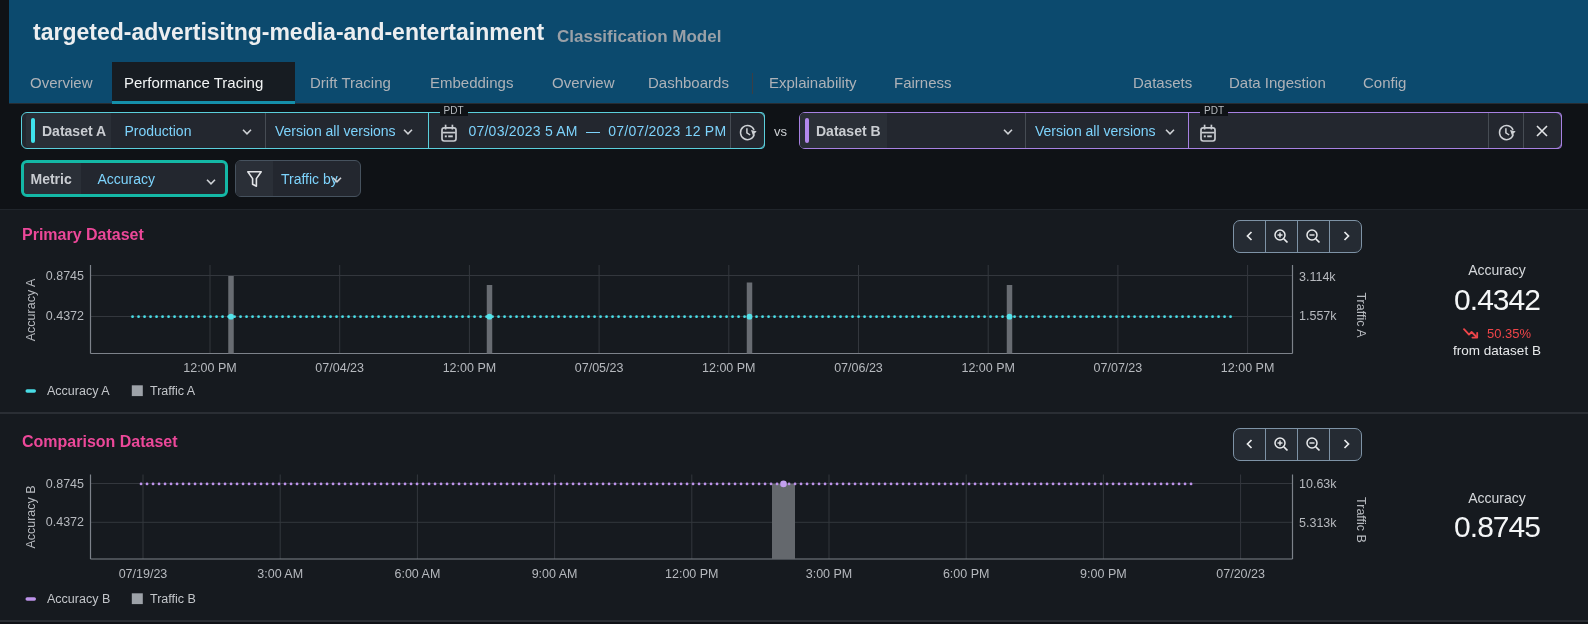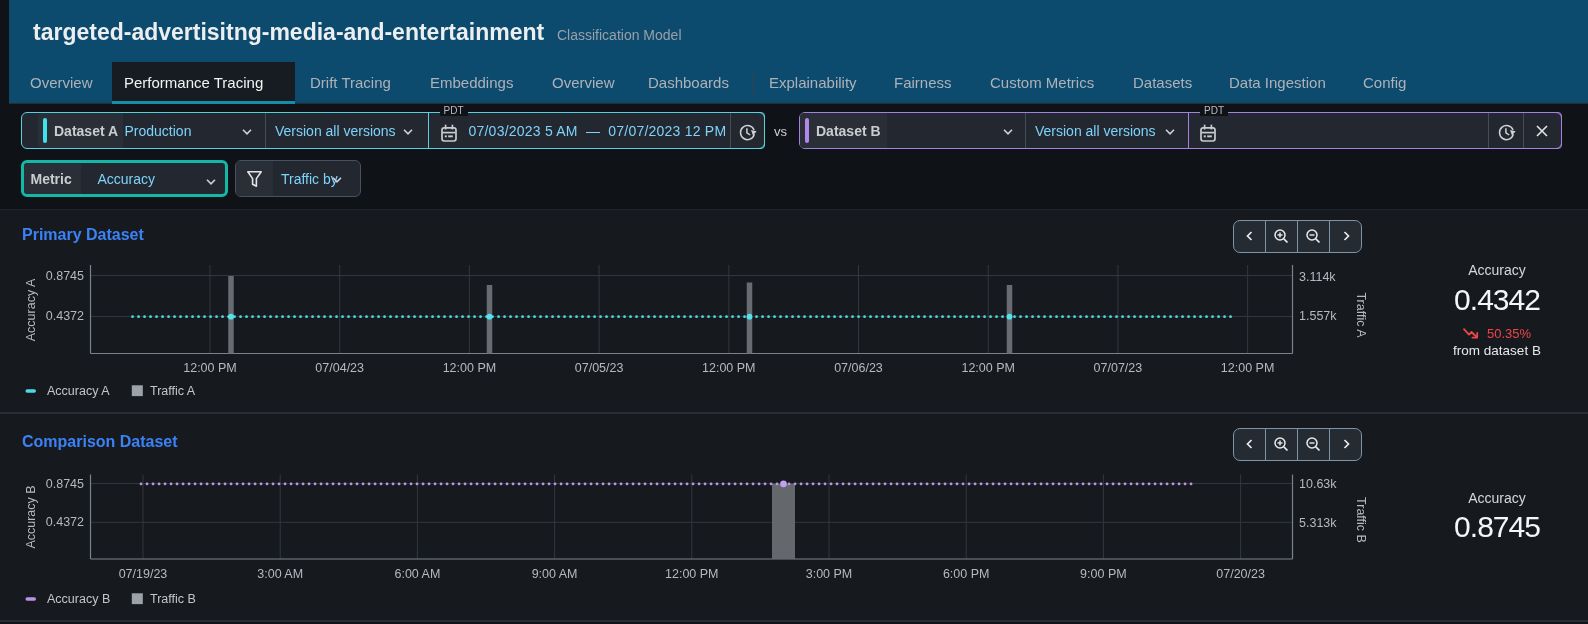--- a/index.html
+++ b/index.html
@@ -4,21 +4,21 @@
 <style>
   * { margin:0; padding:0; box-sizing:border-box; }
   html,body { background:#0c0f13; }
   body { font-family:"Liberation Sans", sans-serif; }
   #page { position:relative; width:1588px; height:624px; overflow:hidden; background:#0f1216; }
   .abs { position:absolute; }
 
   
   #header { position:absolute; left:9px; top:0; width:1588px; height:104px; background:#0c4a6e; border-bottom:1px solid #272c32;padding-left:12px; }
   #title { position:absolute; left:24px; top:19px; font-size:23px; font-weight:bold; color:#eceef0; letter-spacing:0; }
-  #subtitle { position:absolute; left:548px; top:27px; font-size:14px; font-weight:normal; color:#9aa0a7; }
+  #subtitle { position:absolute; left:548px; top:27px; font-size:17px; font-weight:bold; color:#9aa0a7; }
   .tab { position:absolute; top:62px; height:42px; line-height:42px; font-size:15px; color:#aeb2b8; white-space:nowrap; }
   #activebg { position:absolute; left:103px; top:62px; width:183px; height:42px; background:#171c22; }
   #activeline { position:absolute; left:103px; top:101px; width:183px; height:3px; background:#158fa9; }
   .tabsep { position:absolute; left:743px; top:73px; width:1px; height:21px; background:#3a3f46; }
 
   
   #controls { position:absolute; left:0; top:105px; width:1588px; height:105px; background:#0f1216; }
   .group { position:absolute; height:37px; background:#23272f; border-radius:6px; }
   .gA { left:21px; top:7px; width:744px; border:1px solid #5bcfdc; }
   .gB { left:799px; top:7px; width:763px; border:1px solid #a781e2; }
@@ -30,21 +30,21 @@
   .colorbar { position:absolute; left:5px; top:5px; bottom:5px; width:4px; border-radius:2px; }
   .pdtbox { position:absolute; top:-1px; bottom:-1px; right:-1px; border:1px solid #5bcfdc; border-radius:0 4px 4px 0; }
   .pdtlabel { position:absolute; top:-7px; left:11px; font-size:10px; line-height:10px; color:#b7bbc0; background:#0f1216; padding:0 4px; }
   .vs { position:absolute; left:774px; top:19px; font-size:13px; color:#ced1d5; }
   .gM { left:21px; top:55px; width:207px; border:3px solid #14b8a6; }
   .gF { left:235px; top:55px; width:126px; border:1px solid #46525e; }
 
   
   #charts { position:absolute; left:0; top:209px; width:1588px; height:411px; background:#161a1f; border-top:1px solid #20252b; }
   .secdiv { position:absolute; left:0; width:1588px; height:2px; background:#2a2e34; }
-  .sectitle { position:absolute; left:22px; font-size:16px; font-weight:bold; color:#3b82f6; }
+  .sectitle { position:absolute; left:22px; font-size:16px; font-weight:bold; color:#ec4899; }
   .zoombtns { position:absolute; left:1233px; width:129px; height:33px; display:flex; border:1px solid #7e93a6; border-radius:7px; background:#252b33; }
   .zb { flex:1; display:flex; align-items:center; justify-content:center; border-right:1px solid #7e93a6; }
   .zb:last-child { border-right:none; }
 
   .accpanel { position:absolute; left:1397px; top:0; width:200px; text-align:center; }
   .accpanel div { position:absolute; left:0; width:200px; }
   .acc-t { font-size:14px; line-height:16px; color:#d5d8db; }
   .acc-v { font-size:30px; line-height:32px; color:#f4f6f7; letter-spacing:-1px; }
   .acc-red { font-size:13px; line-height:16px; color:#ee4549; }
   .acc-from { font-size:13.5px; line-height:16px; color:#e7e9eb; }
@@ -60,29 +60,28 @@
     <div id="activeline"></div>
     <div class="tab" style="left:21px;">Overview</div>
     <div class="tab" style="left:115px; color:#f2f4f5; font-weight:normal;">Performance Tracing</div>
     <div class="tab" style="left:301px;">Drift Tracing</div>
     <div class="tab" style="left:421px;">Embeddings</div>
     <div class="tab" style="left:543px;">Overview</div>
     <div class="tab" style="left:639px;">Dashboards</div>
     <div class="tabsep"></div>
     <div class="tab" style="left:760px;">Explainability</div>
     <div class="tab" style="left:885px;">Fairness</div>
-    <div class="tab" style="left:981px;">Custom Metrics</div>
     <div class="tab" style="left:1124px;">Datasets</div>
     <div class="tab" style="left:1220px;">Data Ingestion</div>
     <div class="tab" style="left:1354px;">Config</div>
   </div>
 
   <div id="controls">
     <div class="group gA">
-      <div class="cell lblcell" style="left:16px; width:84.5px;">
+      <div class="cell lblcell" style="left:4px; width:84.5px;">
           <div class="colorbar" style="background:#3fe2ec;"></div>
           <span style="margin-left:16px;">Dataset A</span>
         </div>
       <div class="cell" style="left:84.5px; width:159px;">
           <span class="ddtext" style="margin-left:18px;">Production</span>
         </div>
       <svg class="chev abs" style="left:220px; top:16px;" viewBox="0 0 10 6">
           <path d="M1 0.8 L5 4.8 L9 0.8" stroke="#ced1d5" stroke-width="1.6" fill="none"></path>
         </svg>
       <div class="csep" style="left:243px;"></div>

